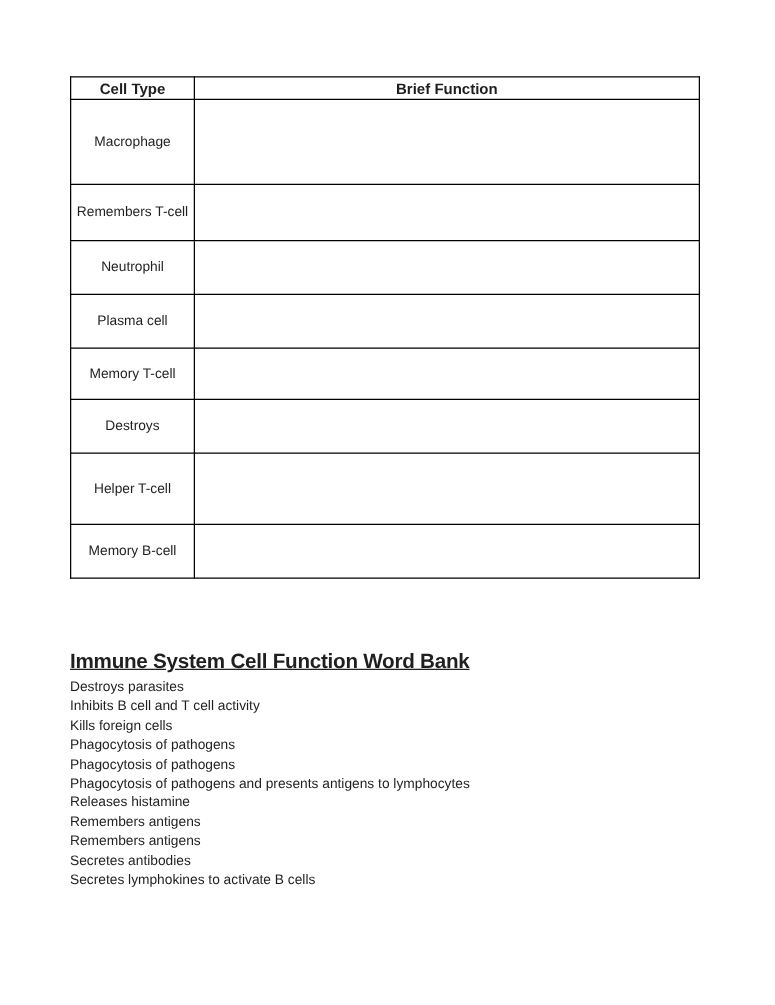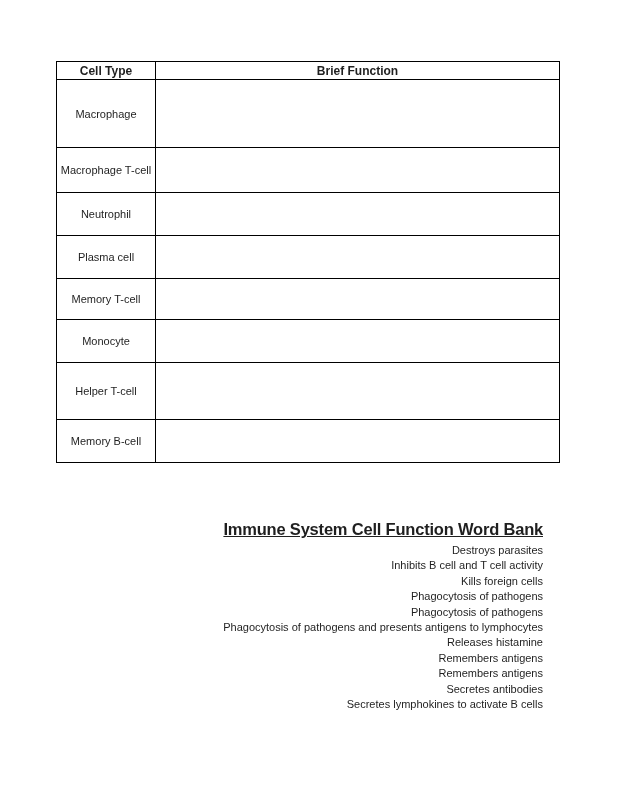--- a/index.html
+++ b/index.html
@@ -55,24 +55,24 @@
   tbody tr:nth-child(3) { height: 43px; }
   tbody tr:nth-child(4) { height: 43px; }
   tbody tr:nth-child(5) { height: 41px; }
   tbody tr:nth-child(6) { height: 43px; }
   tbody tr:nth-child(7) { height: 57px; padding-left: 16px; }
   tbody tr:nth-child(8) { height: 43px; }
   tbody tr:nth-child(9) { height: 44px; }
 
   .word-bank {
     position: absolute;
-    left: 40px;
+    left: 56px;
     top: 518px;
     width: 503px;
-    text-align: right;
+    text-align: left;
   }
   .word-bank-title {
     font-size: 16.5px;
     font-weight: bold;
     text-decoration: underline;
     letter-spacing: -0.2px;
     line-height: 22px;
     margin: 0 0 3px 0;
   }
   .word-bank-item {
@@ -96,37 +96,37 @@
         <th>Cell Type</th>
         <th>Brief Function</th>
       </tr>
     </thead>
     <tbody>
         <tr>
           <td class="cell-type">Macrophage</td>
           <td class="cell-func"></td>
         </tr>
         <tr>
-          <td class="cell-type">Macrophage T-cell</td>
+          <td class="cell-type">Remembers T-cell</td>
           <td class="cell-func"></td>
         </tr>
         <tr>
           <td class="cell-type">Neutrophil</td>
           <td class="cell-func"></td>
         </tr>
         <tr>
           <td class="cell-type">Plasma cell</td>
           <td class="cell-func"></td>
         </tr>
         <tr>
           <td class="cell-type">Memory T-cell</td>
           <td class="cell-func"></td>
         </tr>
         <tr>
-          <td class="cell-type">Monocyte</td>
+          <td class="cell-type">Destroys</td>
           <td class="cell-func"></td>
         </tr>
         <tr>
           <td class="cell-type">Helper T-cell</td>
           <td class="cell-func"></td>
         </tr>
         <tr>
           <td class="cell-type">Memory B-cell</td>
           <td class="cell-func"></td>
         </tr>

